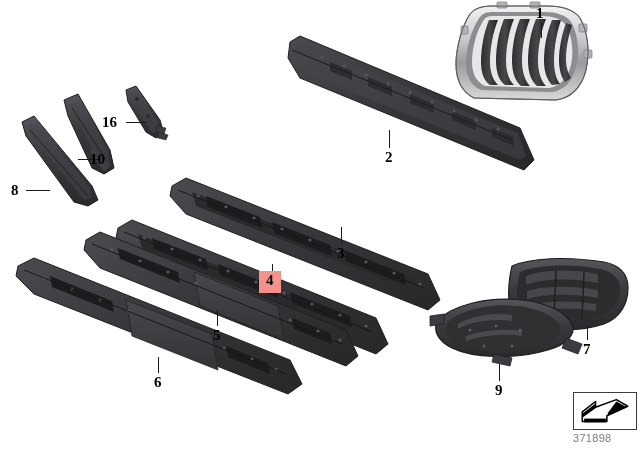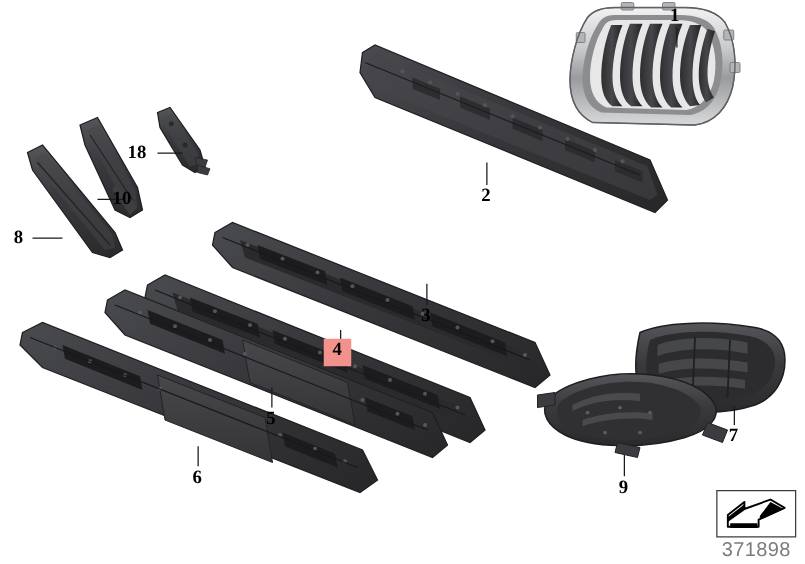--- a/index.html
+++ b/index.html
@@ -51,23 +51,22 @@
     border: 1px solid #3c3c3c;
     background: #ffffff;
     box-sizing: border-box;
   }
   #stamp-arrow { display: block; width: 100%; height: 100%; }
   #stamp-number {
     position: absolute;
     left: 573px;
     top: 432px;
     width: 64px;
-    text-align: center;
     font-family: "Liberation Sans", sans-serif;
-    font-size: 16px;
+    font-size: 11px;
     color: #7c7c7c;
     letter-spacing: 0.3px;
   }
 </style>
 </head>
 <body>
 
 <div id="page">
 
   <svg id="diagram-svg" viewBox="0 0 644 451">
@@ -322,21 +321,21 @@
   <div class="callout" style="left:536px; top:6px;">1</div>
   <div class="callout" style="left:385px; top:150px;">2</div>
   <div class="callout" style="left:337px; top:246px;">3</div>
   <div class="callout highlighted" style="left:259px; top:271px;">4</div>
   <div class="callout" style="left:213px; top:328px;">5</div>
   <div class="callout" style="left:154px; top:375px;">6</div>
   <div class="callout" style="left:583px; top:342px;">7</div>
   <div class="callout" style="left:11px;  top:183px;">8</div>
   <div class="callout" style="left:495px; top:383px;">9</div>
   <div class="callout" style="left:54px;  top:152px;margin-left:36px;">10</div>
-  <div class="callout" style="left:102px; top:115px;">18</div>
+  <div class="callout" style="left:102px; top:115px;">16</div>
 
   <div id="stamp-box">
     <svg id="stamp-arrow" viewBox="0 0 64 38">
       <path d="M8 20 L22 9 L22 15 L44 7 L56 14 L34 24 L34 30 L8 30 Z" fill="#ffffff" stroke="#000000" stroke-width="1.6" stroke-linejoin="round"></path>
       <path d="M8 22 L22 11 L22 16 L8 26 Z" fill="#000000"></path>
       <path d="M10 27 L33 27 L33 31 L10 31 Z" fill="#000000"></path>
       <path d="M44 9 L55 15 L35 24 L35 21 Z" fill="#000000"></path>
     </svg>
   </div>
   <div id="stamp-number">371898</div>

